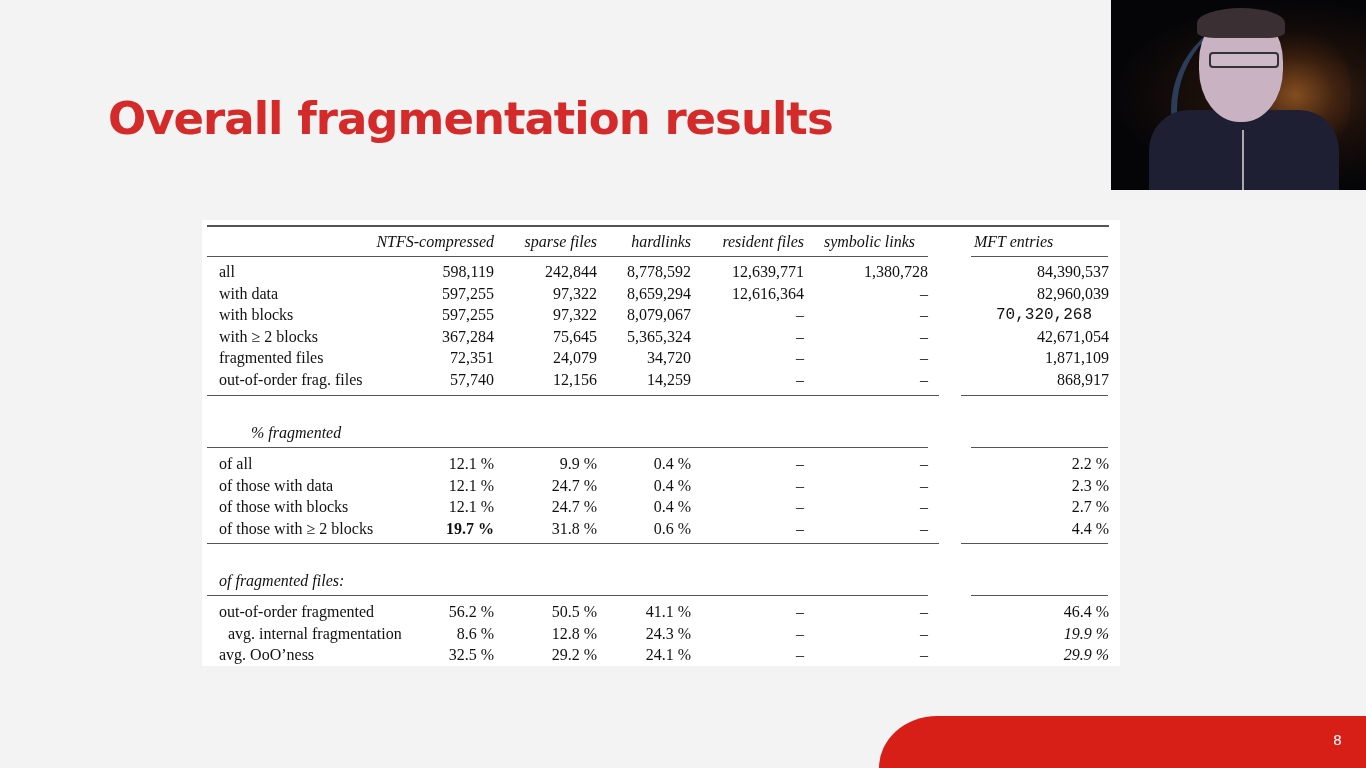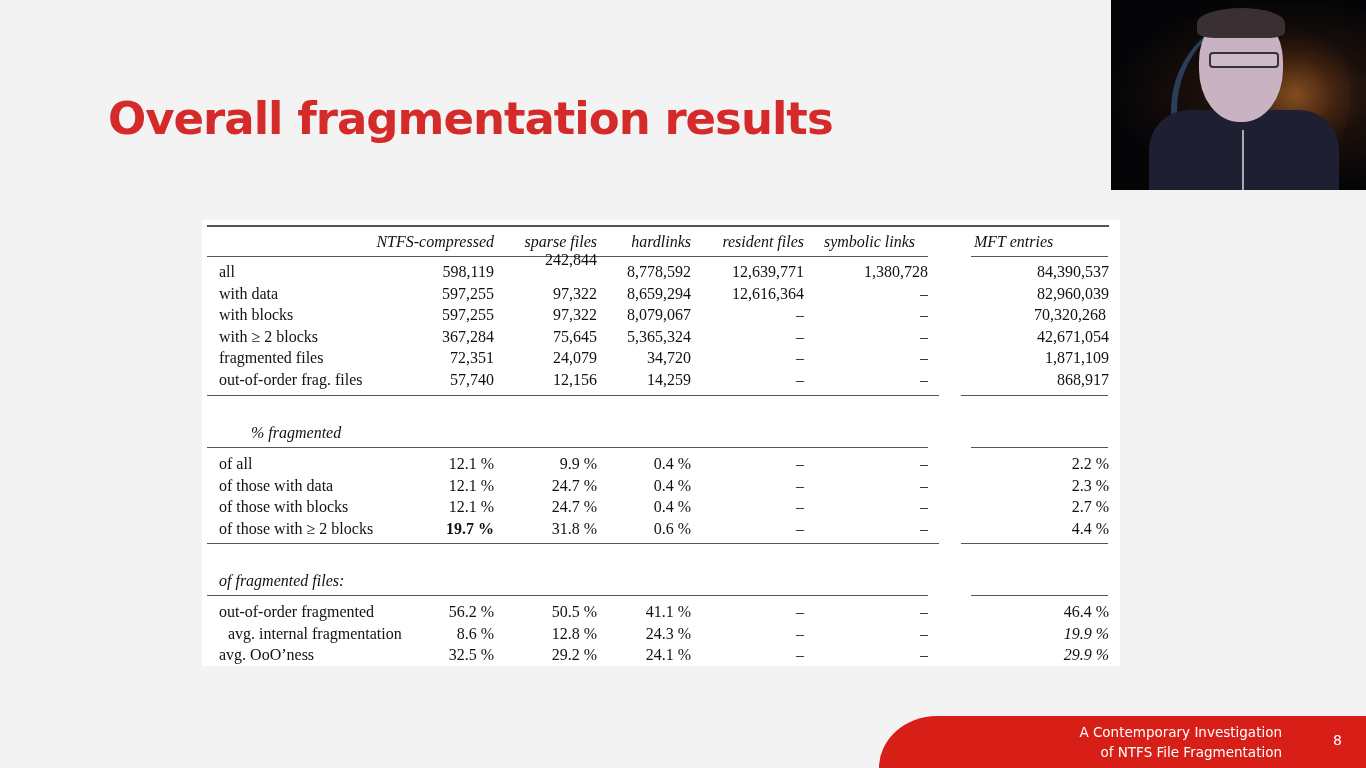--- a/index.html
+++ b/index.html
@@ -95,39 +95,39 @@
     <div class="rule" style="left:5px;top:227px;width:721px;height:1px;"></div>
     <div class="rule" style="left:769px;top:227px;width:137px;height:1px;"></div>
     <div class="rule" style="left:5px;top:323px;width:732px;height:1px;"></div>
     <div class="rule" style="left:759px;top:323px;width:147px;height:1px;"></div>
 
     <div class="cell it" style="left:17px;top:351px;text-align:right;">of fragmented files:</div>
     <div class="rule" style="left:5px;top:375px;width:721px;height:1px;"></div>
     <div class="rule" style="left:769px;top:375px;width:137px;height:1px;"></div>
   <div class="cell" style="left: 17px; top: 42px;">all</div>
       <div class="cell r" style="right: 626px; top: 42px;">598,119</div>
-      <div class="cell r" style="right: 523px; top: 30px;">242,844</div>
+      <div class="cell r" style="right: 523px; top: 42px;">242,844</div>
       <div class="cell r" style="right: 429px; top: 42px;">8,778,592</div>
       <div class="cell r" style="right: 316px; top: 42px;">12,639,771</div>
       <div class="cell r" style="right: 192px; top: 42px;">1,380,728</div>
       <div class="cell r" style="right: 11px; top: 42px;">84,390,537</div>
       <div class="cell" style="left: 17px; top: 63.6px;">with data</div>
       <div class="cell r" style="right: 626px; top: 63.6px;">597,255</div>
       <div class="cell r" style="right: 523px; top: 63.6px;">97,322</div>
       <div class="cell r" style="right: 429px; top: 63.6px;">8,659,294</div>
       <div class="cell r" style="right: 316px; top: 63.6px;">12,616,364</div>
       <div class="cell r" style="right: 192px; top: 63.6px;">–</div>
       <div class="cell r" style="right: 11px; top: 63.6px;">82,960,039</div>
       <div class="cell" style="left: 17px; top: 85.2px;">with blocks</div>
       <div class="cell r" style="right: 626px; top: 85.2px;">597,255</div>
       <div class="cell r" style="right: 523px; top: 85.2px;">97,322</div>
       <div class="cell r" style="right: 429px; top: 85.2px;">8,079,067</div>
       <div class="cell r" style="right: 316px; top: 85.2px;">–</div>
       <div class="cell r" style="right: 192px; top: 85.2px;">–</div>
-      <div class="cell r" style="right: 14px; top: 85.2px;">70,320,268</div>
+      <div class="cell r" style="right: 28px; top: 85.2px; font-family: Liberation Mono, monospace;">70,320,268</div>
       <div class="cell" style="left: 17px; top: 106.8px;">with ≥ 2 blocks</div>
       <div class="cell r" style="right: 626px; top: 106.8px;">367,284</div>
       <div class="cell r" style="right: 523px; top: 106.8px;">75,645</div>
       <div class="cell r" style="right: 429px; top: 106.8px;">5,365,324</div>
       <div class="cell r" style="right: 316px; top: 106.8px;">–</div>
       <div class="cell r" style="right: 192px; top: 106.8px;">–</div>
       <div class="cell r" style="right: 11px; top: 106.8px;">42,671,054</div>
       <div class="cell" style="left: 17px; top: 128.4px;">fragmented files</div>
       <div class="cell r" style="right: 626px; top: 128.4px;">72,351</div>
       <div class="cell r" style="right: 523px; top: 128.4px;">24,079</div>
@@ -198,18 +198,14 @@
   <div class="glow"></div>
   <div class="planet-edge"></div>
   <div class="body"></div>
   <div class="zip"></div>
   <div class="head"></div>
   <div class="hair"></div>
   <div class="glasses"></div>
 </div>
 
 <div class="footer-band">
-  <div class="footer-text">
-    <div>A Contemporary Investigation</div>
-    <div>of NTFS File Fragmentation</div>
-  </div>
   <div class="page-number">8</div>
 </div>
 
 </body></html>

